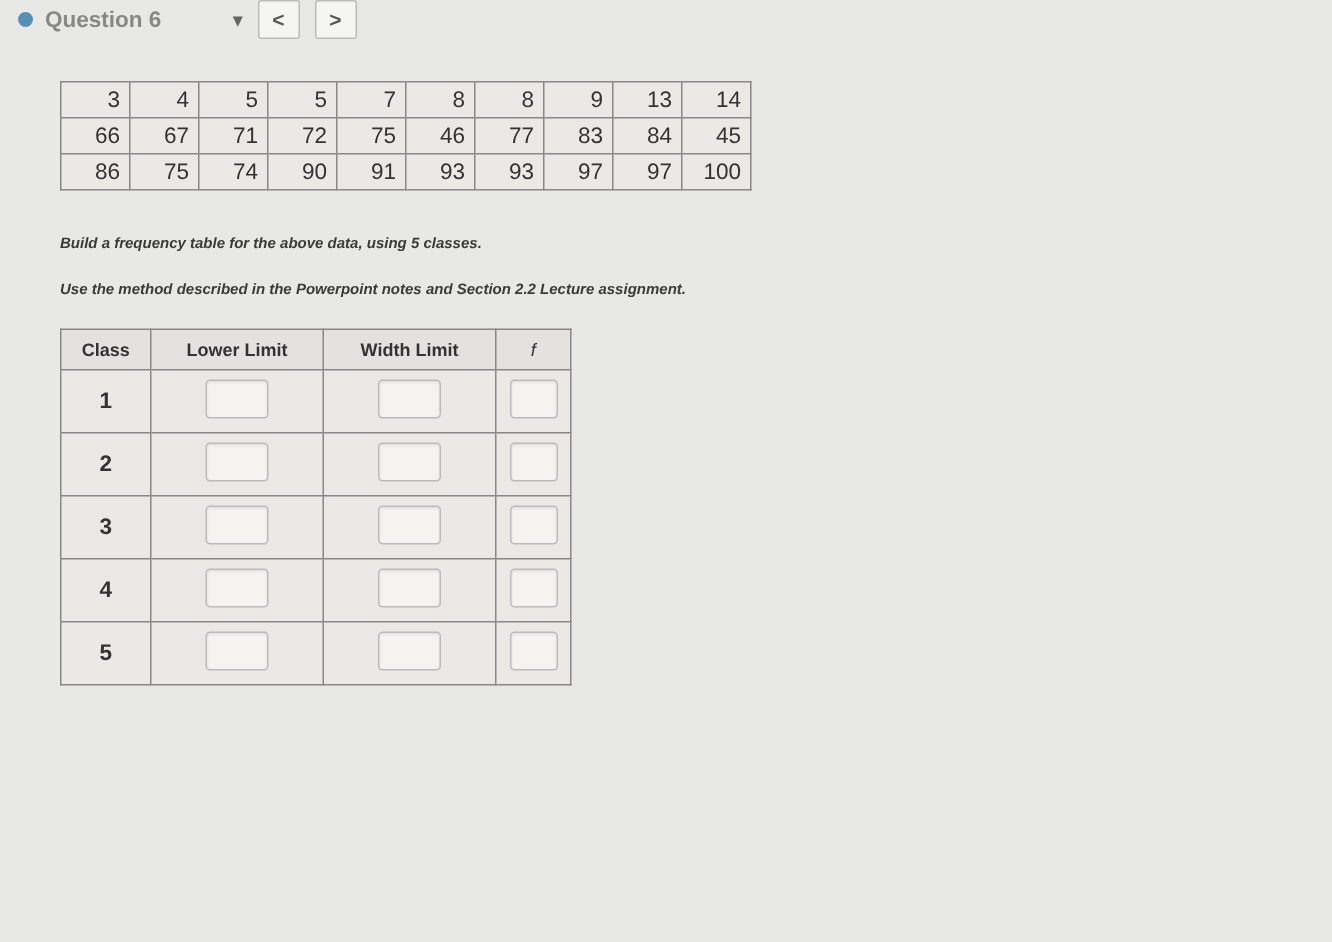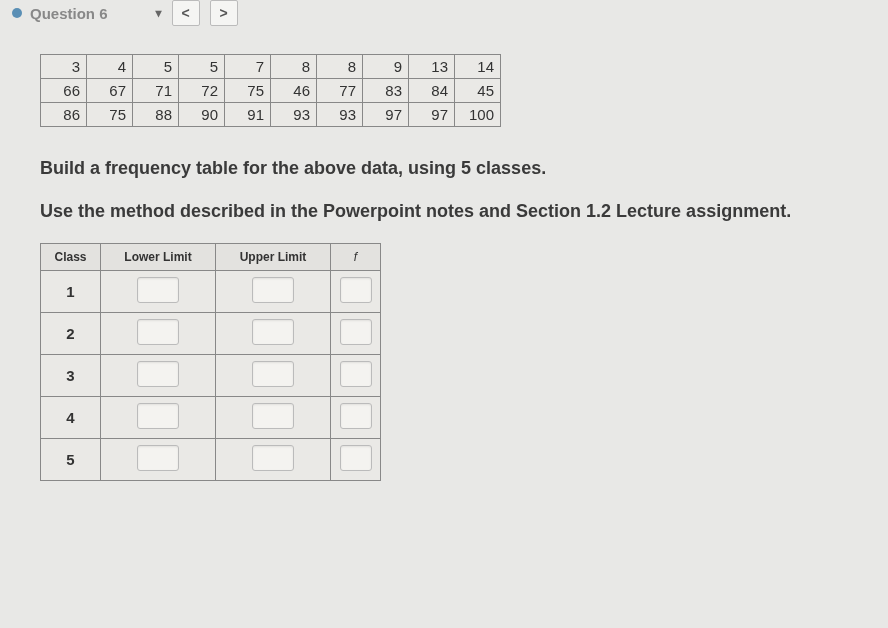--- a/index.html
+++ b/index.html
@@ -64,25 +64,26 @@
       border: 1px solid #888;
       width: 46px;
       height: 24px;
       text-align: right;
       padding-right: 6px;
       font-size: 15px;
       color: #333;
       background: #eae9e6;
     }
     .instructions {
-      font-size: 18px;
+      font-size: 10px;
       color: #3a3a3a;
       line-height: 1.5;
       margin-bottom: 18px;
       font-weight: 600;
+      font-style: italic;
     }
     .instructions p {
       margin-bottom: 16px;
     }
     .freq-table {
       border-collapse: collapse;
     }
     .freq-table th {
       border: 1px solid #888;
       background: #e3e2df;
@@ -168,43 +169,43 @@
           <td>75</td>
           <td>46</td>
           <td>77</td>
           <td>83</td>
           <td>84</td>
           <td>45</td>
         </tr>
         <tr>
           <td>86</td>
           <td>75</td>
-          <td>88</td>
+          <td>74</td>
           <td>90</td>
           <td>91</td>
           <td>93</td>
           <td>93</td>
           <td>97</td>
           <td>97</td>
           <td>100</td>
         </tr>
       </tbody>
   </table>
 
   <div class="instructions">
     <p>Build a frequency table for the above data, using 5 classes.</p>
-    <p>Use the method described in the Powerpoint notes and Section 1.2 Lecture assignment.</p>
+    <p>Use the method described in the Powerpoint notes and Section 2.2 Lecture assignment.</p>
   </div>
 
   <table class="freq-table">
     <thead>
       <tr>
         <th>Class</th>
         <th>Lower Limit</th>
-        <th>Upper Limit</th>
+        <th>Width Limit</th>
         <th class="f-col">f</th>
       </tr>
     </thead>
     <tbody id="freq-table-body">
         <tr>
           <td class="class-num">1</td>
           <td class="limit-cell"><span class="input-box"></span></td>
           <td class="limit-cell"><span class="input-box"></span></td>
           <td class="f-cell"><span class="input-box narrow"></span></td>
         </tr>

